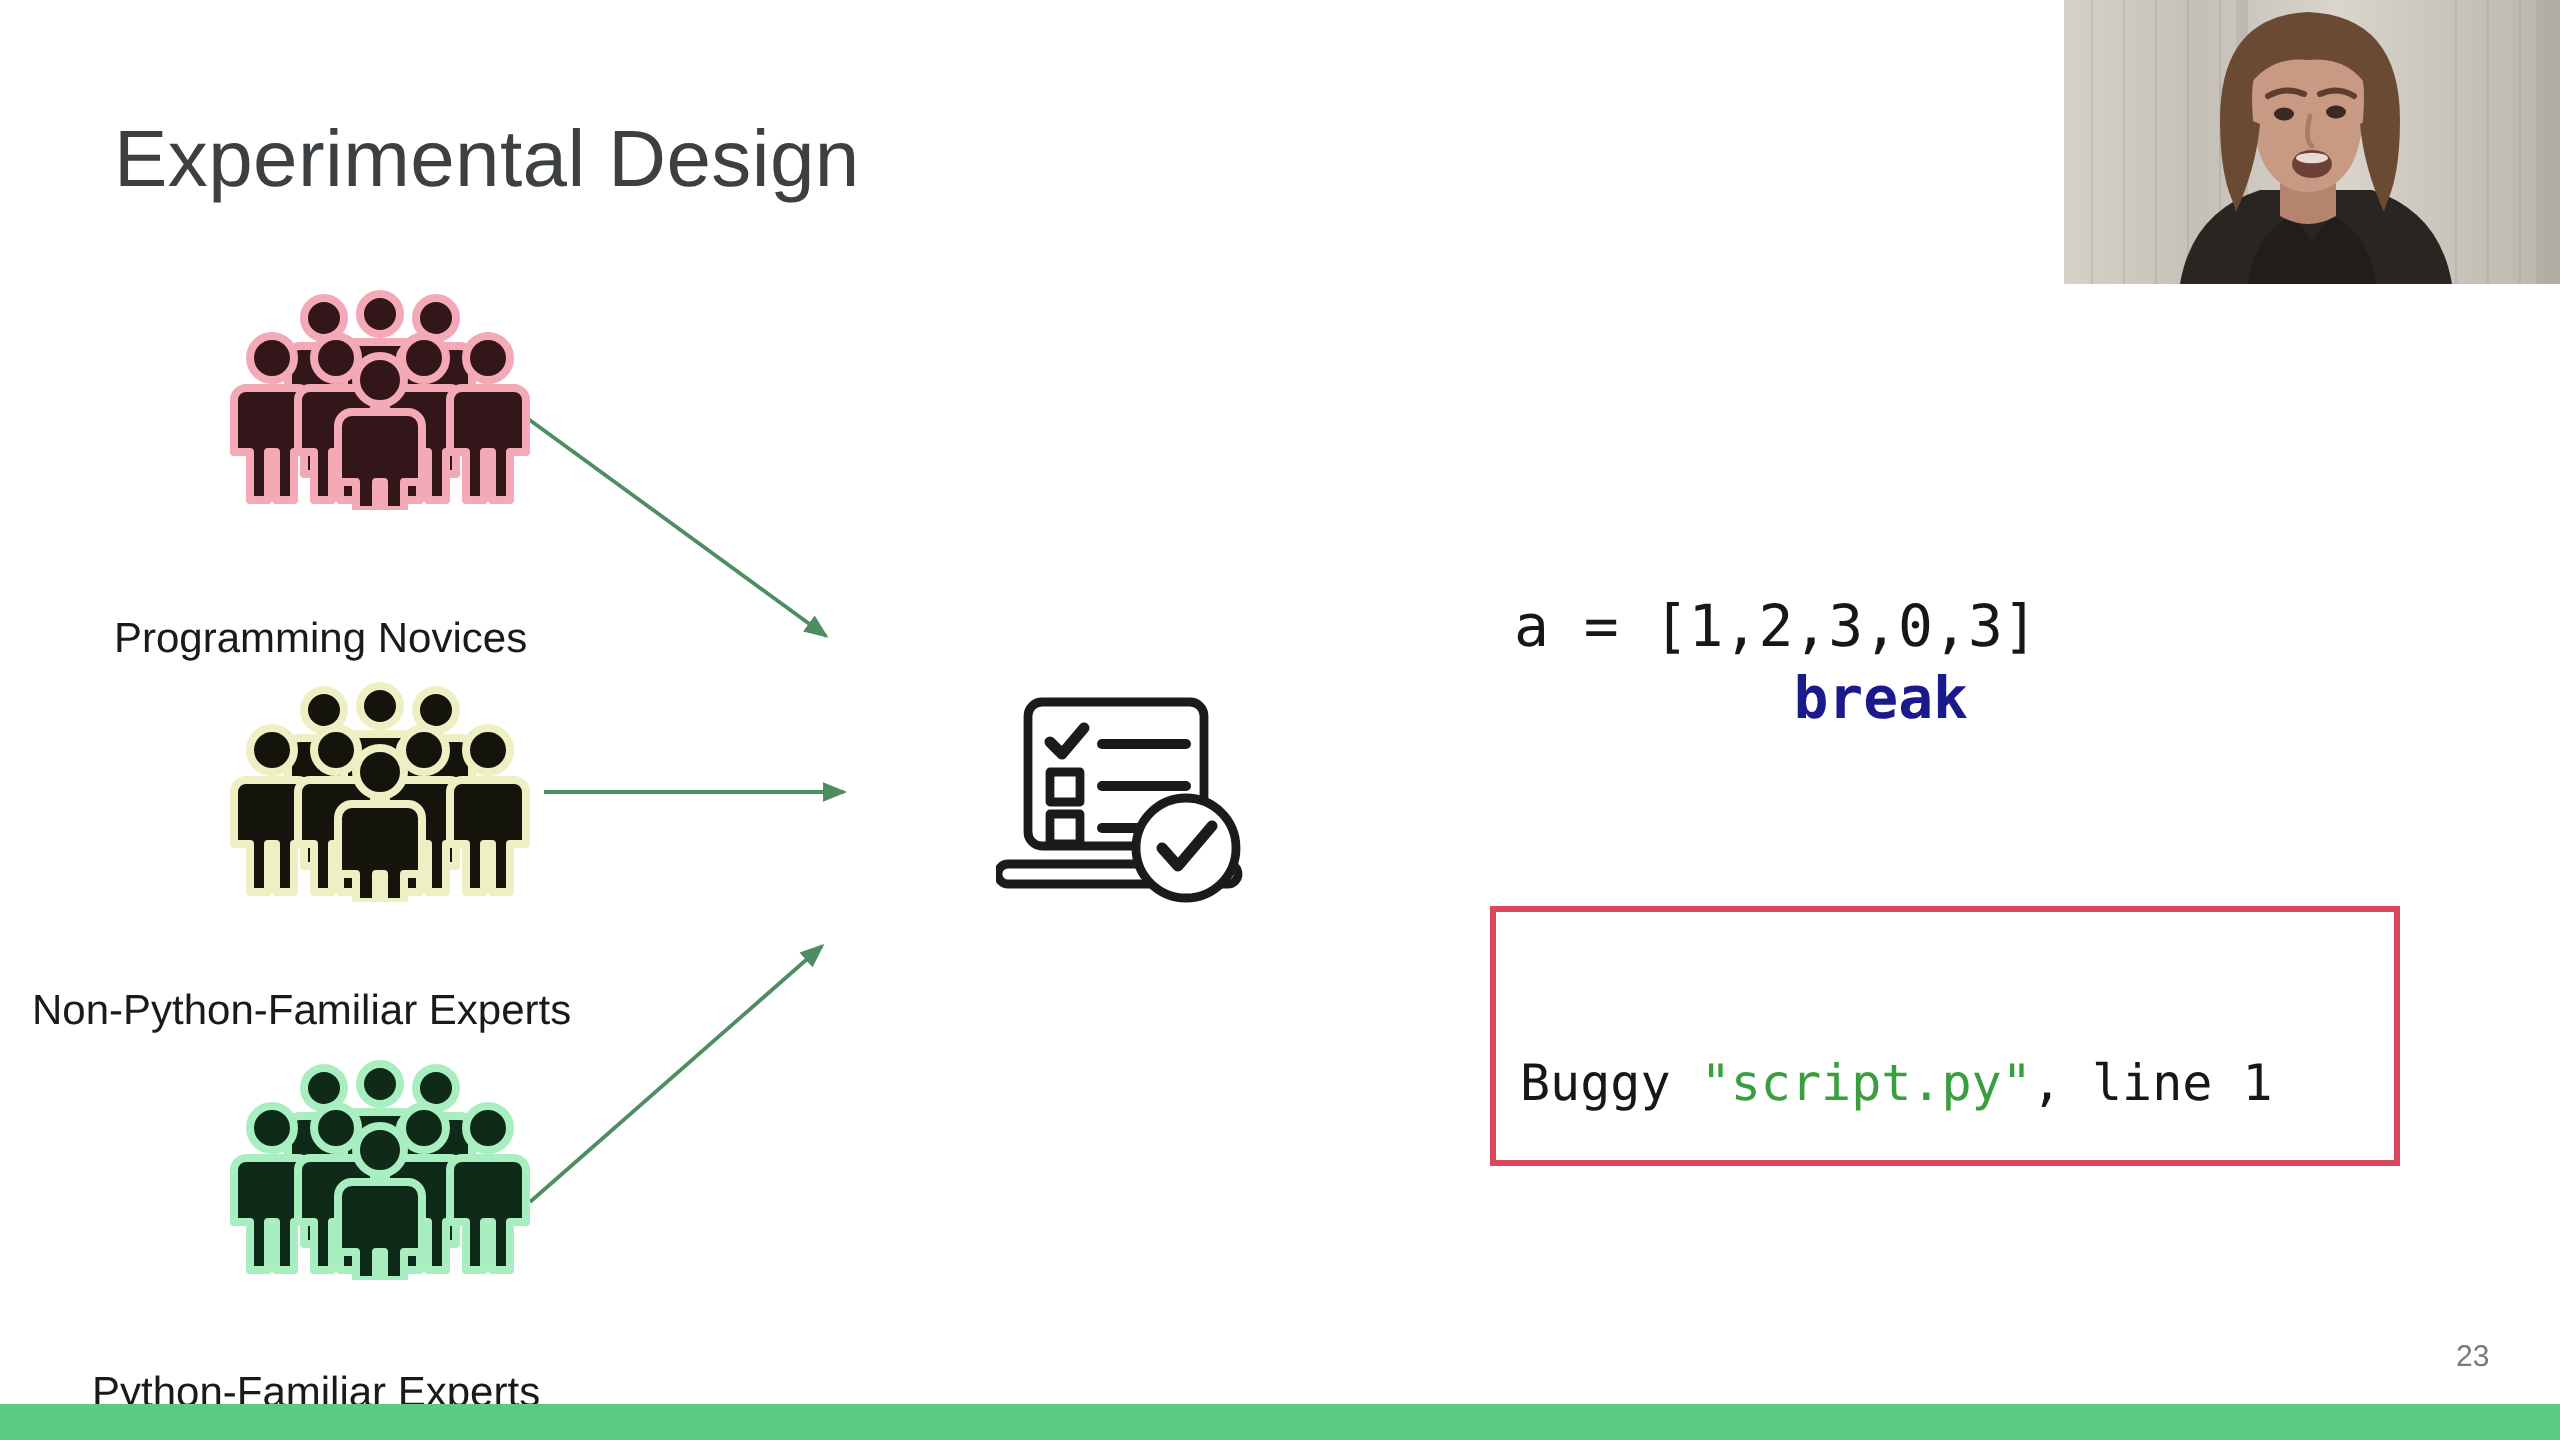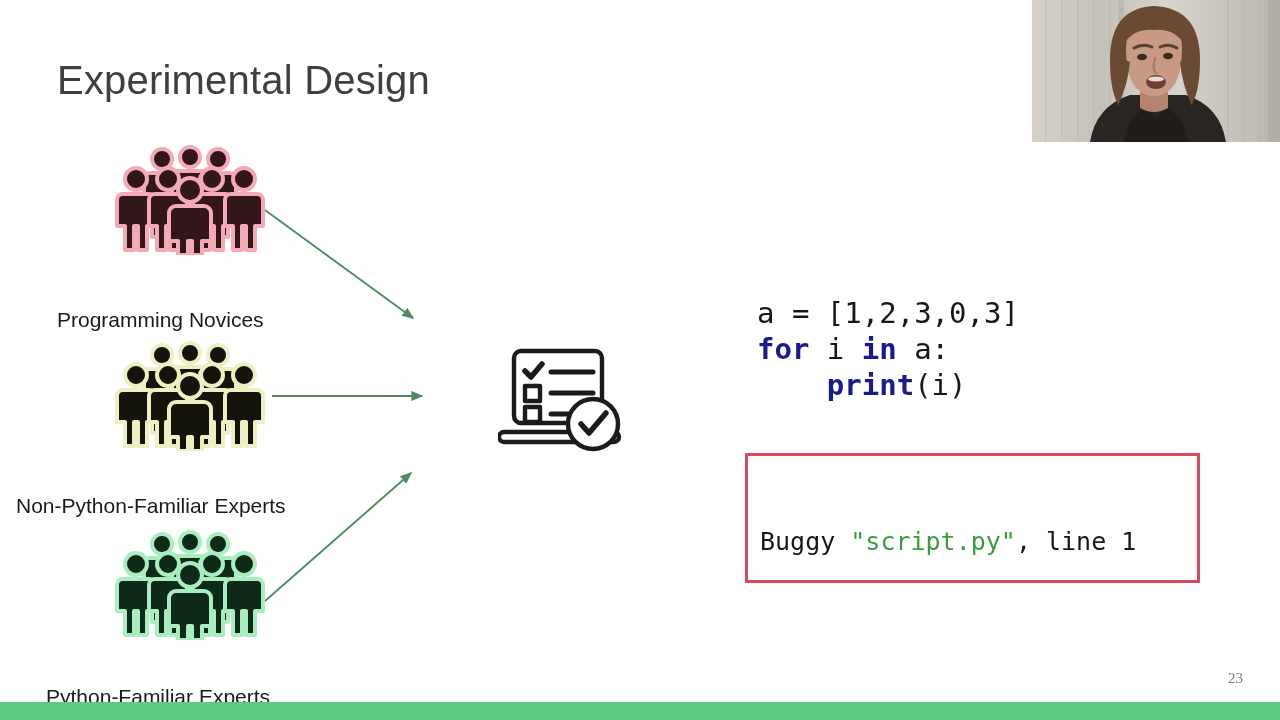--- a/index.html
+++ b/index.html
@@ -121,21 +121,20 @@
   }
   #traceback-box .str { color: #3a9e3f; }
 
   
   #slide-number {
     position: absolute;
     left: 1228px;
     top: 670px;
     font-size: 15px;
     color: #7a7a7a;
-    font-family: Liberation Serif, serif;
   }
 
   
   #accent-bar {
     position: absolute;
     left: 0;
     top: 702px;
     width: 1280px;
     height: 18px;
     background: #5ccb82;
@@ -307,21 +306,21 @@
         <rect x="27" y="63" width="15" height="15"></rect>
         <line x1="53" y1="28" x2="95" y2="28" stroke-width="5"></line>
         <line x1="53" y1="49" x2="95" y2="49" stroke-width="5"></line>
         <line x1="53" y1="70" x2="95" y2="70" stroke-width="5"></line>
         <circle cx="95" cy="80" r="25" fill="#ffffff"></circle>
         <path d="M83 80 l8 9 l17 -20" stroke-width="5.5"></path>
       </g>
     </svg>
   </div>
 
-  <div id="code-sample"><div><span>a = [1,2,3,0,3]</span></div><div><span class="kw">for</span><span> i </span><span class="kw">in</span><span> a:</span></div><div><span>    </span><span class="kw">print</span><span>(i)</span></div></div>
+  <div id="code-sample"><div><span>a = [1,2,3,0,3]</span></div><div><span>        </span><span class="kw">break</span></div></div>
 
   <div id="traceback-box">
     <div><span>Buggy </span><span class="str">"script.py"</span><span>, line 1</span></div>
     
     
     
   </div>
 
   <div id="slide-number">23</div>
 

